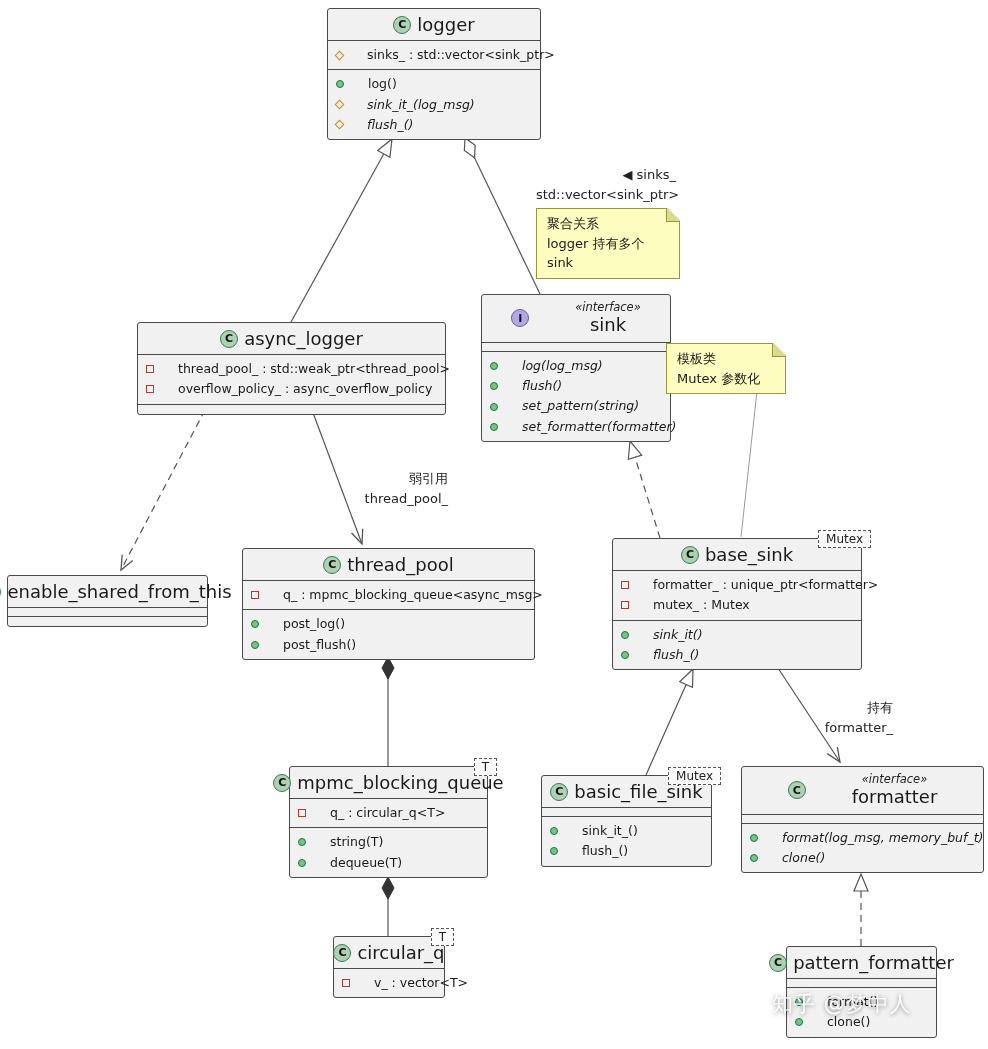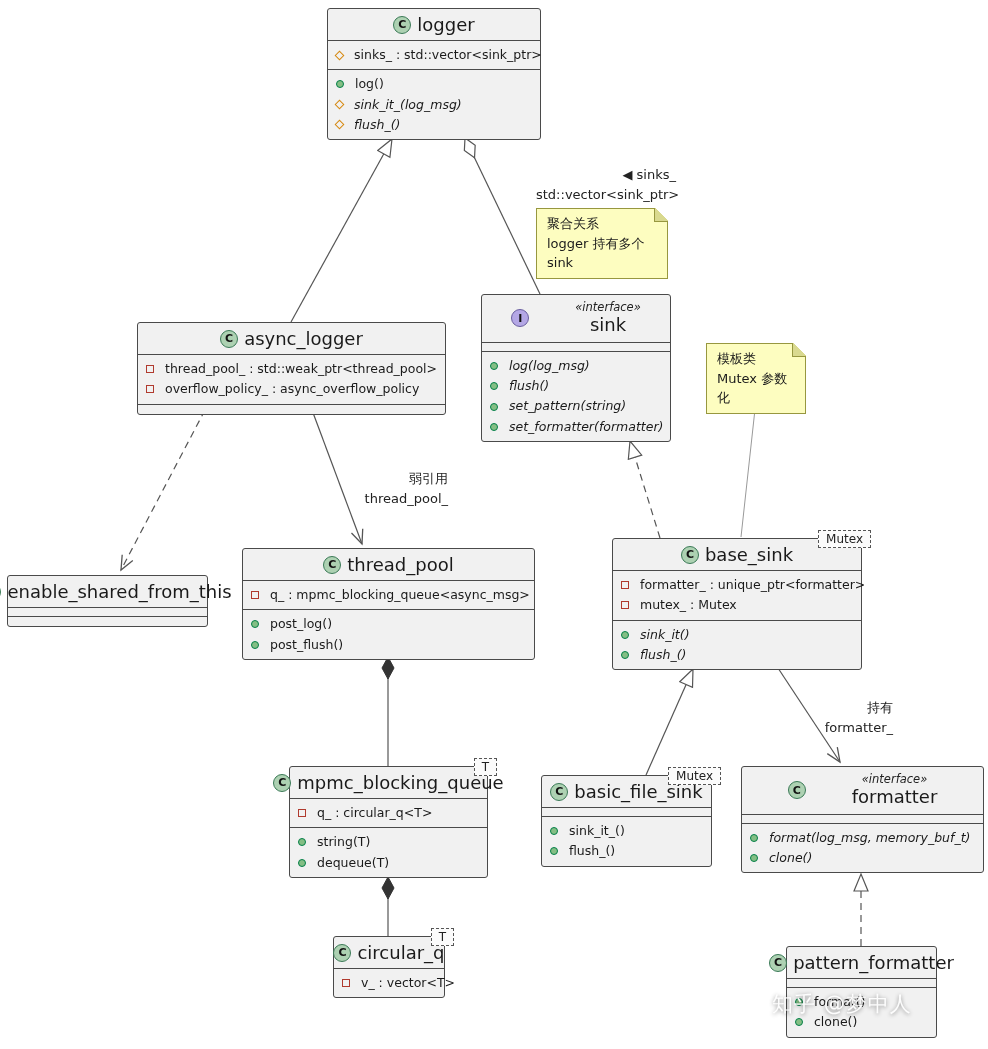--- a/index.html
+++ b/index.html
@@ -14,21 +14,21 @@
   .c-header { display: flex; align-items: center; justify-content: center; gap: 6px; padding: 5px 8px; border-bottom: 1px solid #4a4a4a; min-height: 29px; }
   .c-name { font-size: 18px; white-space: nowrap; }
   .hdr-col { display: flex; flex-direction: column; align-items: center; line-height: 1.25; margin-left: 40px; }
   .stereo { font-style: italic; font-size: 11.5px; color: #222; }
   .cicon { width: 18px; height: 18px; border-radius: 50%; flex: 0 0 18px; display: flex; align-items: center; justify-content: center;
            font-weight: bold; font-size: 11px; color: #111; background: #ADD1B2; border: 1px solid #3B7A57; }
   .cicon.iface { background: #B4A7E5; border-color: #6A5FA0; }
   .c-sec { padding: 4px 0; }
   .c-sec:not(:last-child) { border-bottom: 1px solid #4a4a4a; }
   .c-sec.empty { min-height: 9px; padding: 0; }
-  .mem { display: flex; align-items: center; gap: 11px; padding: 2px 8px; white-space: nowrap; font-size: 12.5px; line-height: 1.3; }
+  .mem { display: flex; align-items: center; gap: 24px; padding: 2px 8px; white-space: nowrap; font-size: 12.5px; line-height: 1.3; }
   .mem.it { font-style: italic; }
   .vis { flex: 0 0 auto; width: 8px; height: 8px; }
   .vis.pub { border-radius: 50%; background: #84BE84; border: 1px solid #038048; }
   .vis.priv { background: transparent; border: 1.6px solid #B03A2E; }
   .vis.prot { width: 7px; height: 7px; transform: rotate(45deg); background: transparent; border: 1.6px solid #D68910; }
   .tparam { position: absolute; top: -9px; right: -10px; background: #FBFBFB; border: 1px dashed #555; 
             font-size: 12px; padding: 1px 7px; color: #222; white-space: nowrap; }
 
   .note { position: absolute; background: #FDFDC0; border: 1px solid #97973f; padding: 5px 12px 5px 10px; font-size: 13px; line-height: 1.5; color: #1a1a1a; }
   .note::after { content: ""; position: absolute; top: -1px; right: -1px; width: 13px; height: 13px;
@@ -295,25 +295,25 @@
           <span class="vis pub"></span>
           <span>format()</span>
         </div>
       <div class="mem">
           <span class="vis pub"></span>
           <span>clone()</span>
         </div>
     </div>
   </div>
 
-  <div class="note" style="left:536px; top:208px; width:132px;">
+  <div class="note" style="left:536px; top:208px; width:144px;">
     <div>聚合关系</div>
     <div>logger 持有多个 sink</div>
   </div>
-  <div class="note" style="left:706px; top:343px; width:100px;">
+  <div class="note" style="left:666px; top:343px; width:120px;">
     <div>模板类</div>
     <div>Mutex 参数化</div>
   </div>
 
   <div class="elabel" style="left:536px; top:165px; width:140px;">
     <div>◀ sinks_</div>
     <div>std::vector&lt;sink_ptr&gt;</div>
   </div>
   <div class="elabel" style="left:348px; top:469px; width:100px;">
     <div>弱引用</div>

